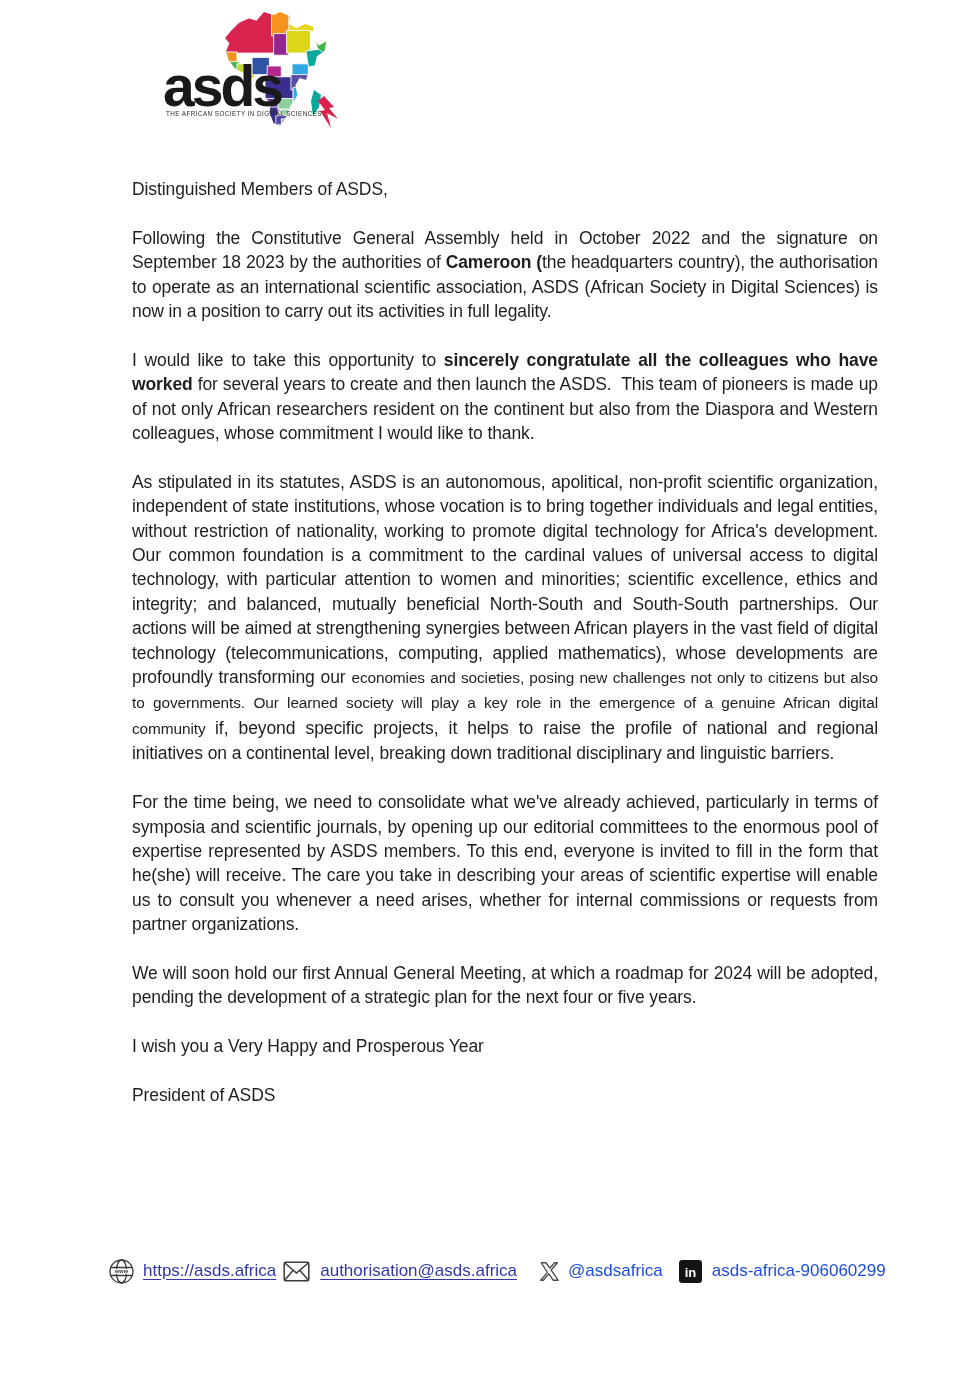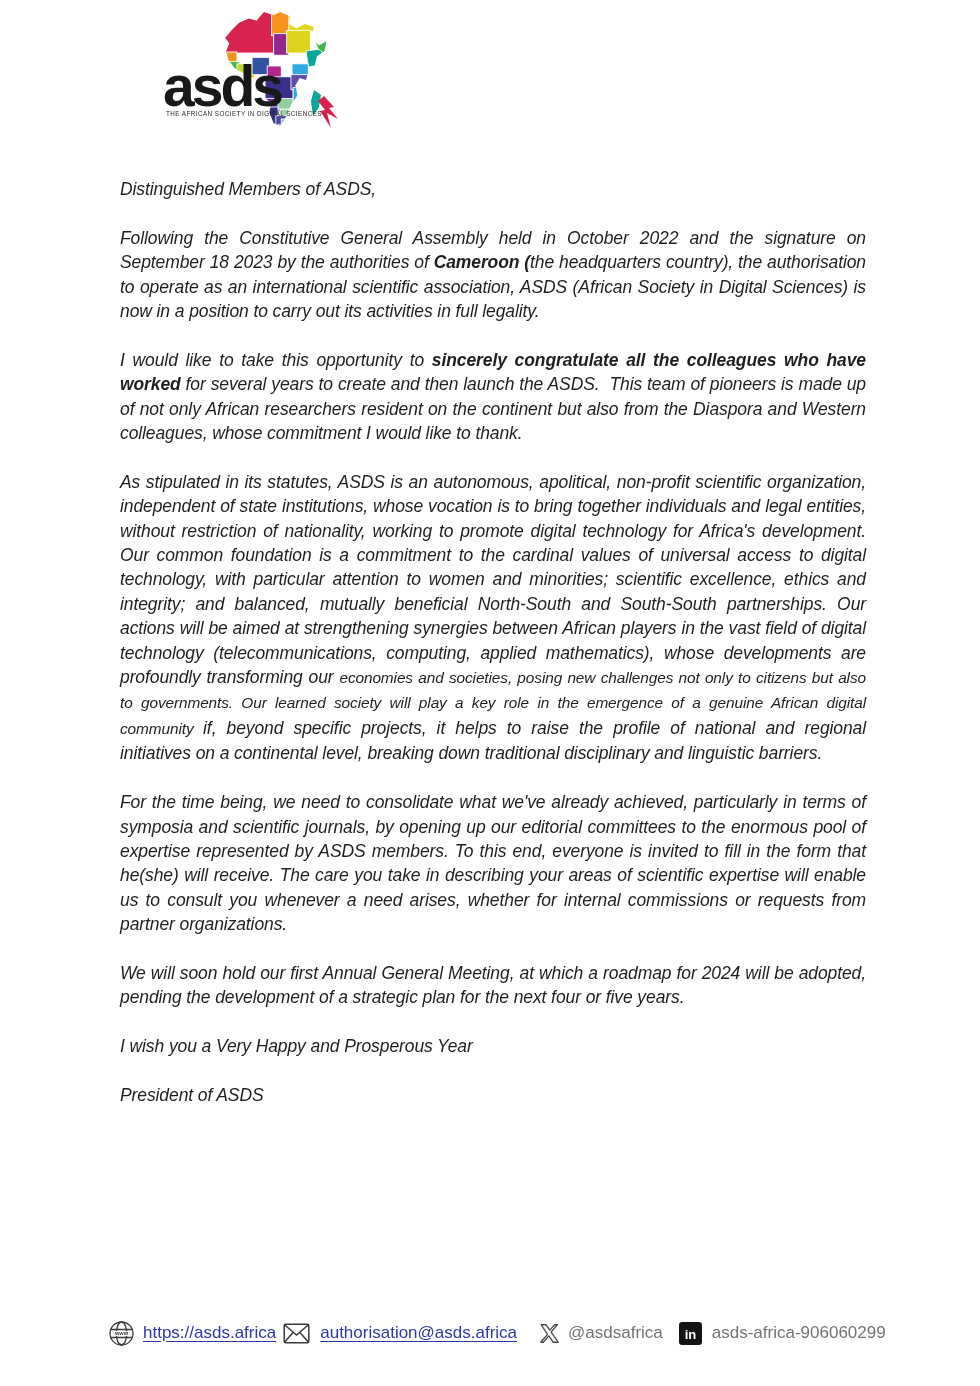--- a/index.html
+++ b/index.html
@@ -8,39 +8,38 @@
     font-family:"Liberation Sans",sans-serif;color:#1f1f1f;
     -webkit-font-smoothing:antialiased;
   }
   .page{position:absolute;inset:0;overflow:hidden;}
 
   
   .logo{position:absolute;left:120px;top:8px;width:200px;height:132px;margin-left:38px;}
 
   
   .letter{
-    position:absolute;left:120px;top:177px;width:746px;
+    position:absolute;left:132px;top:177px;width:746px;
     font-size:17.5px;line-height:24.4px;text-align:justify;
     letter-spacing:-0.1px;
-    font-style:italic;
   }
   .letter p{margin:0 0 24.4px 0;}
   .salutation{margin:0 0 24.4px 0;}
   .b{font-weight:700;}
   .sm{font-size:15.4px;}
   .sig{line-height:24.4px;}
 
   
   .footer{
-    position:absolute;left:108px;top:1316px;height:34px;width:780px;
+    position:absolute;left:108px;top:1254px;height:34px;width:780px;
     display:flex;align-items:center;font-size:17px;white-space:nowrap;
   }
   .footer .ic{display:inline-flex;align-items:center;justify-content:flex-end;}
   .link{color:#3038a8;text-decoration:underline;text-underline-offset:3px;cursor:pointer;}
-  .handle{color:#737373;}
+  .handle{color:#1d4ed8;}
   .m-globe{margin-right:8px;}
   .m-site{margin-right:7px;}
   .m-mail{margin-right:10px;}
   .m-email{margin-right:22px;}
   .m-x{margin-right:8px;}
   .m-xh{margin-right:16px;}
   .m-li{margin-right:10px;}
 </style>
 </head>
 <body>

